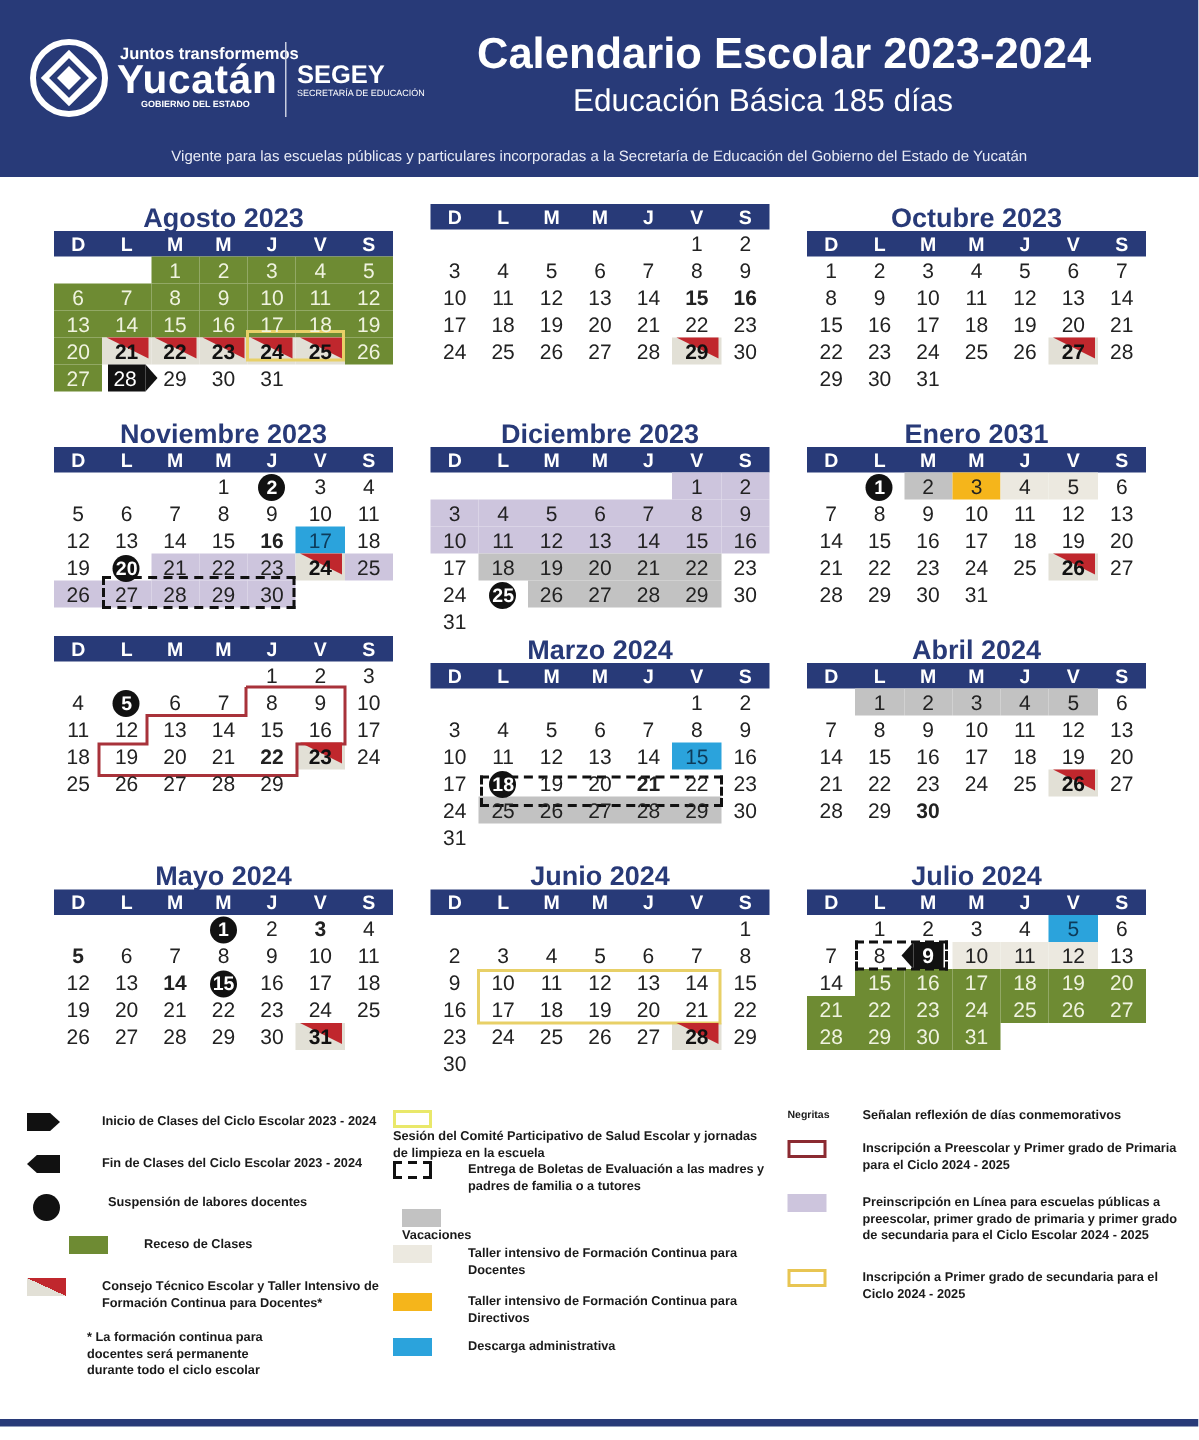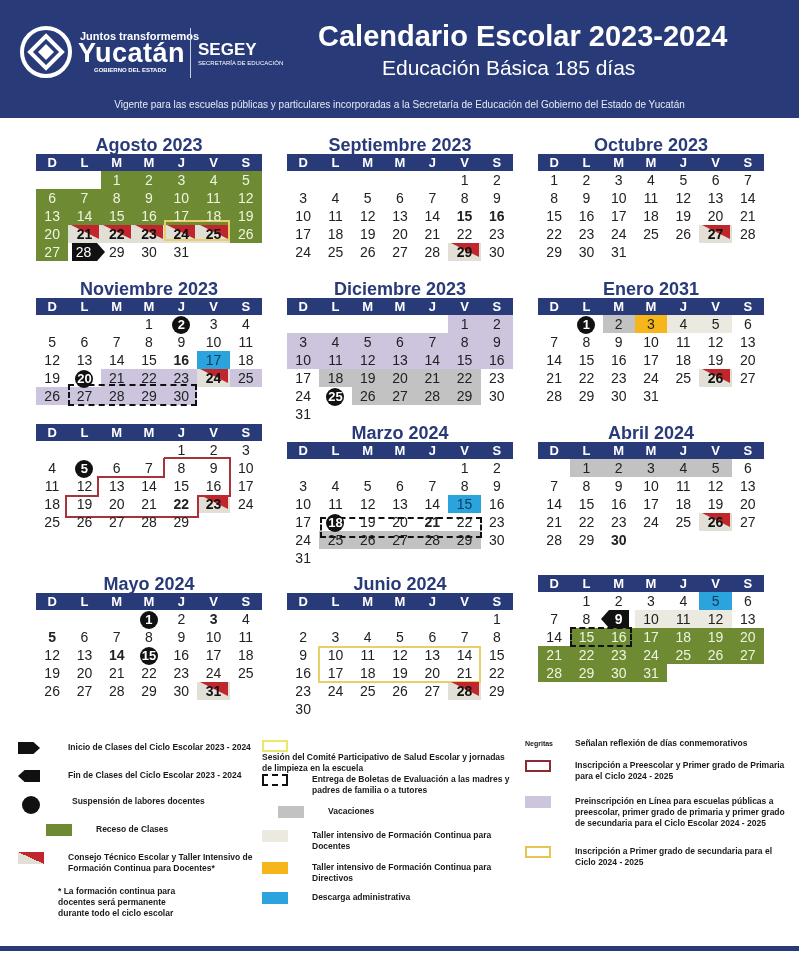--- a/index.html
+++ b/index.html
@@ -115,21 +115,20 @@
         <div class="cell cte"><span class="n">25</span></div>
         <div class="cell green"><span class="n">26</span></div>
         <div class="cell green"><span class="n">27</span></div>
         <div class="cell"><span class="n start">28</span></div>
         <div class="cell"><span class="n">29</span></div>
         <div class="cell"><span class="n">30</span></div>
         <div class="cell"><span class="n">31</span></div>
       </div>
     </div>
     <div class="month" style="left: 287px; top: 136px;">
-      <div class="month-title">Septiembre 2023</div>
       <div class="dow">
         <span>D</span>
         <span>L</span>
         <span>M</span>
         <span>M</span>
         <span>J</span>
         <span>V</span>
         <span>S</span>
       </div>
       <div class="grid">
@@ -591,20 +590,21 @@
         <div class="cell"><span class="n">24</span></div>
         <div class="cell"><span class="n">25</span></div>
         <div class="cell"><span class="n">26</span></div>
         <div class="cell"><span class="n">27</span></div>
         <div class="cell cte"><span class="n">28</span></div>
         <div class="cell"><span class="n">29</span></div>
         <div class="cell"><span class="n">30</span></div>
       </div>
     </div>
     <div class="month" style="left: 538px; top: 575px;">
+      <div class="month-title">Julio 2024</div>
       <div class="dow">
         <span>D</span>
         <span>L</span>
         <span>M</span>
         <span>M</span>
         <span>J</span>
         <span>V</span>
         <span>S</span>
       </div>
       <div class="grid">
@@ -679,21 +679,21 @@
     </div>
   <div id="lg2">
       <div class="lg-item" style="left: 262px; top: 740px; width: 250px; flex-direction: column;">
         <span class="lg-sw" style="border: 2px solid rgb(233, 232, 106);"></span>
         <span>Sesión del Comité Participativo de Salud Escolar y jornadas de limpieza en la escuela</span>
       </div>
       <div class="lg-item" style="left: 262px; top: 774px; width: 250px;">
         <span class="lg-sw" style="border: 2px dashed rgb(17, 17, 17);"></span>
         <span>Entrega de Boletas de Evaluación a las madres y padres  de familia o a tutores</span>
       </div>
-      <div class="lg-item" style="left: 278px; top: 806px; width: 250px;">
+      <div class="lg-item" style="left: 268px; top: 806px; width: 250px; flex-direction: column;">
         <span class="lg-sw" style="background: rgb(194, 194, 194);"></span>
         <span>Vacaciones</span>
       </div>
       <div class="lg-item" style="left: 262px; top: 830px; width: 250px;">
         <span class="lg-sw" style="background: rgb(236, 233, 224);"></span>
         <span>Taller intensivo de Formación Continua para Docentes</span>
       </div>
       <div class="lg-item" style="left: 262px; top: 862px; width: 250px;">
         <span class="lg-sw" style="background: rgb(245, 181, 27);"></span>
         <span>Taller intensivo de Formación Continua para Directivos</span>

